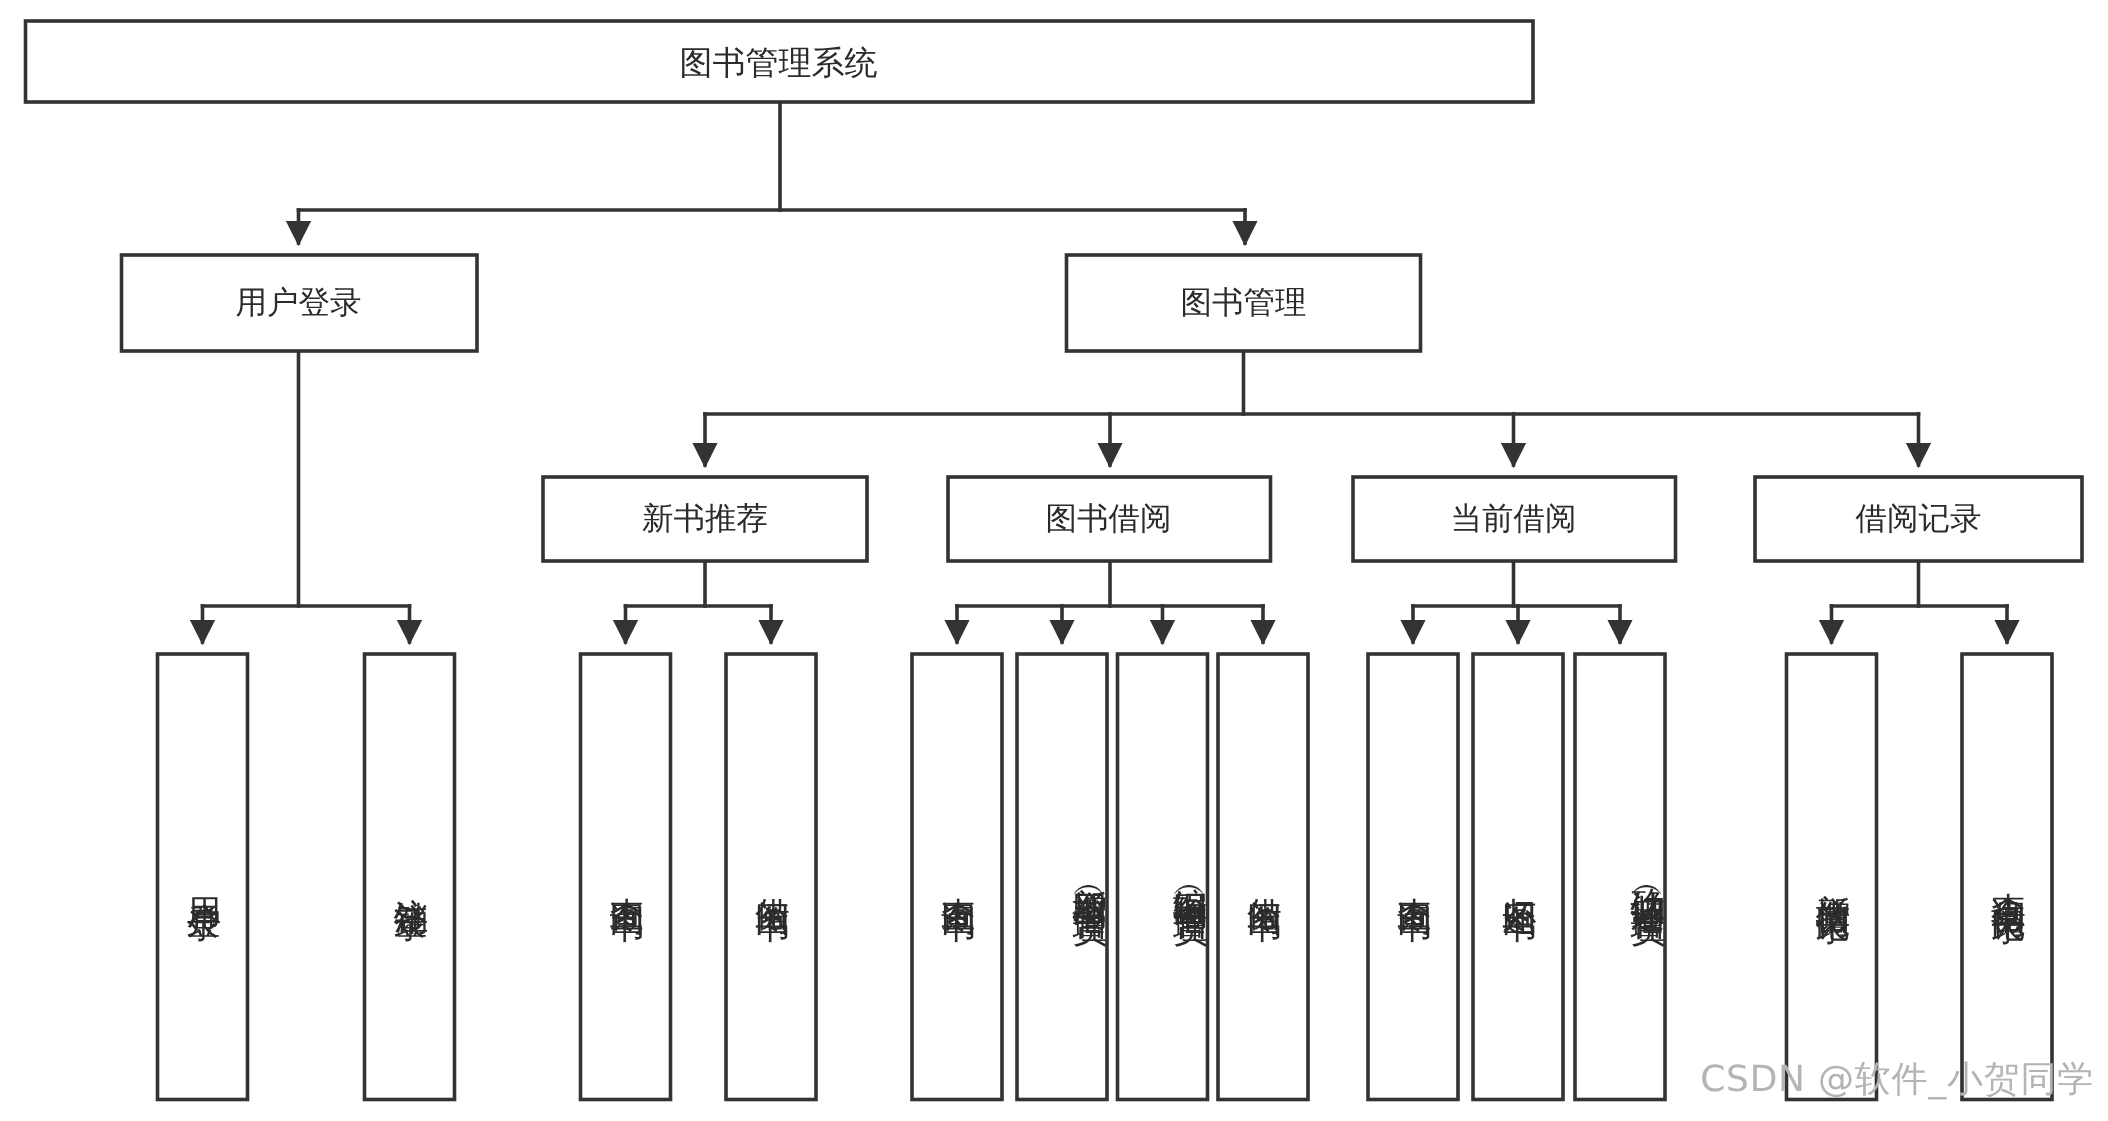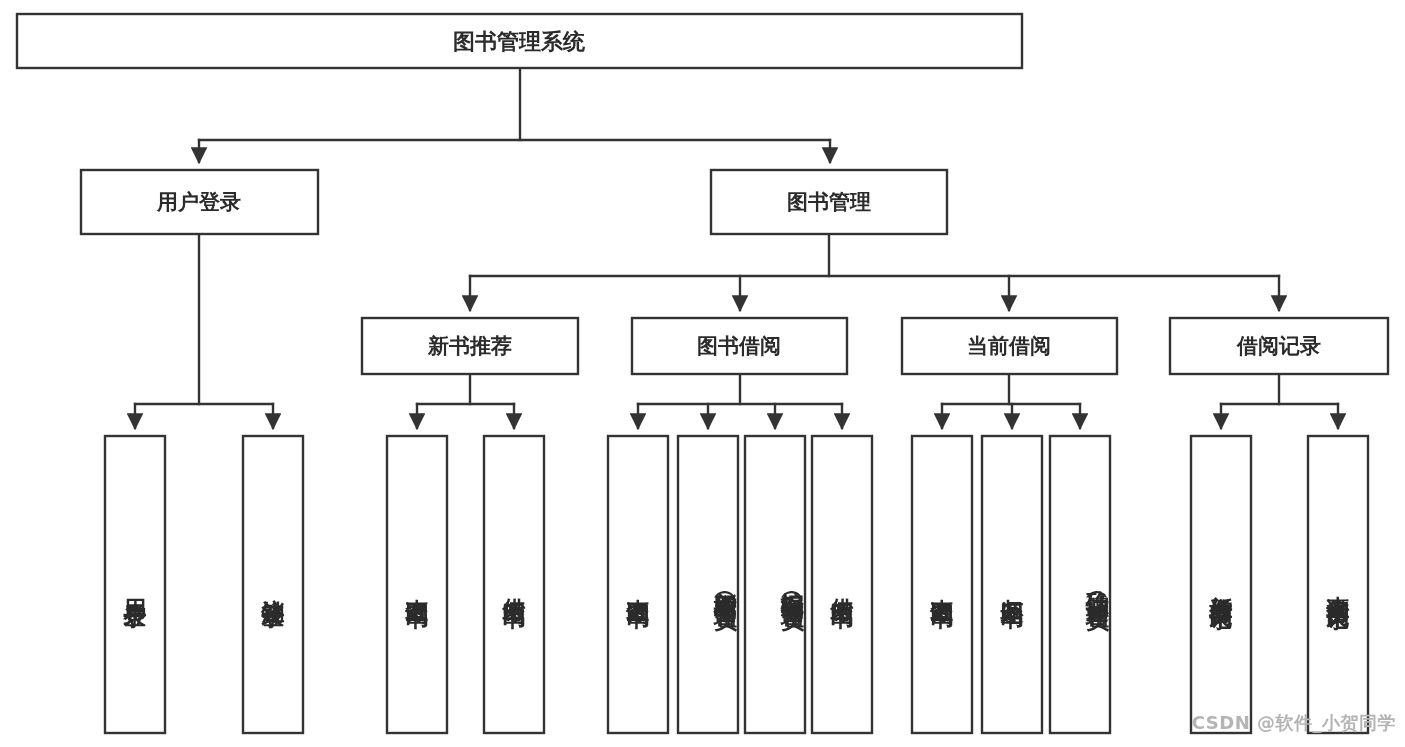--- a/index.html
+++ b/index.html
@@ -11,21 +11,20 @@
     width: 1405px;
     height: 747px;
     font-family: "DejaVu Sans", "Liberation Sans", sans-serif;
     overflow: hidden;
   }
   #diagram-root {
     position: relative;
     width: 1405px;
     height: 739px;
     background: #ffffff;
-    font-weight: bold;
   }
   svg#tree-svg {
     position: absolute;
     left: 0;
     top: 0;
     width: 1405px;
     height: 747px;
     display: block;
   }
   .node-rect {
@@ -66,21 +65,21 @@
     align-items: center;
     justify-content: center;
     white-space: nowrap;
     pointer-events: none;
   }
   #watermark {
     position: absolute;
     right: 9px;
     bottom: 4px;
     font-family: "DejaVu Sans", "Liberation Sans", sans-serif;
-    font-size: 18px;
+    font-size: 24px;
     color: #b4b4b4;
     white-space: nowrap;
     letter-spacing: 0.5px;
   }
 </style>
 </head>
 <body>
 
 <div id="diagram-root">
 

